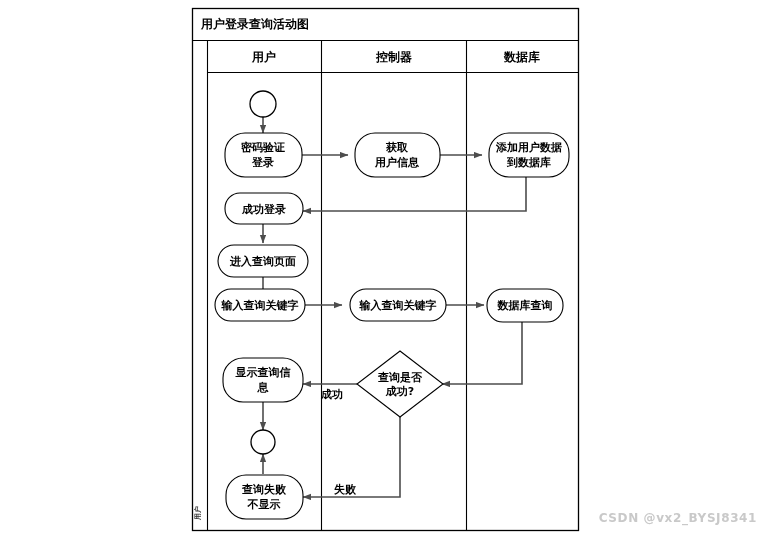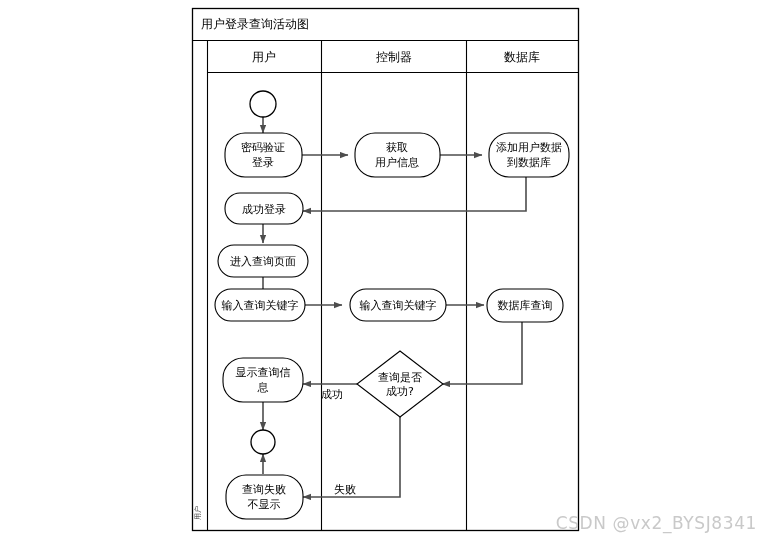--- a/index.html
+++ b/index.html
@@ -13,26 +13,27 @@
     font-family: "DejaVu Sans", "Liberation Sans", sans-serif;
     overflow: hidden;
     position: relative;
   }
   #canvas {
     position: absolute;
     left: 0;
     top: 0;
     width: 771px;
     height: 545px;
+    font-weight: bold;
   }
   .watermark {
     position: absolute;
     right: 14px;
-    bottom: 12px;
-    font-size: 17px;
+    bottom: 20px;
+    font-size: 12px;
     color: #c9c9c9;
     letter-spacing: 0.6px;
     font-family: "DejaVu Sans", "Liberation Sans", sans-serif;
     user-select: none;
     white-space: nowrap;
   }
   svg text {
     font-family: "DejaVu Sans", "Liberation Sans", sans-serif;
     fill: #000000;
   }

